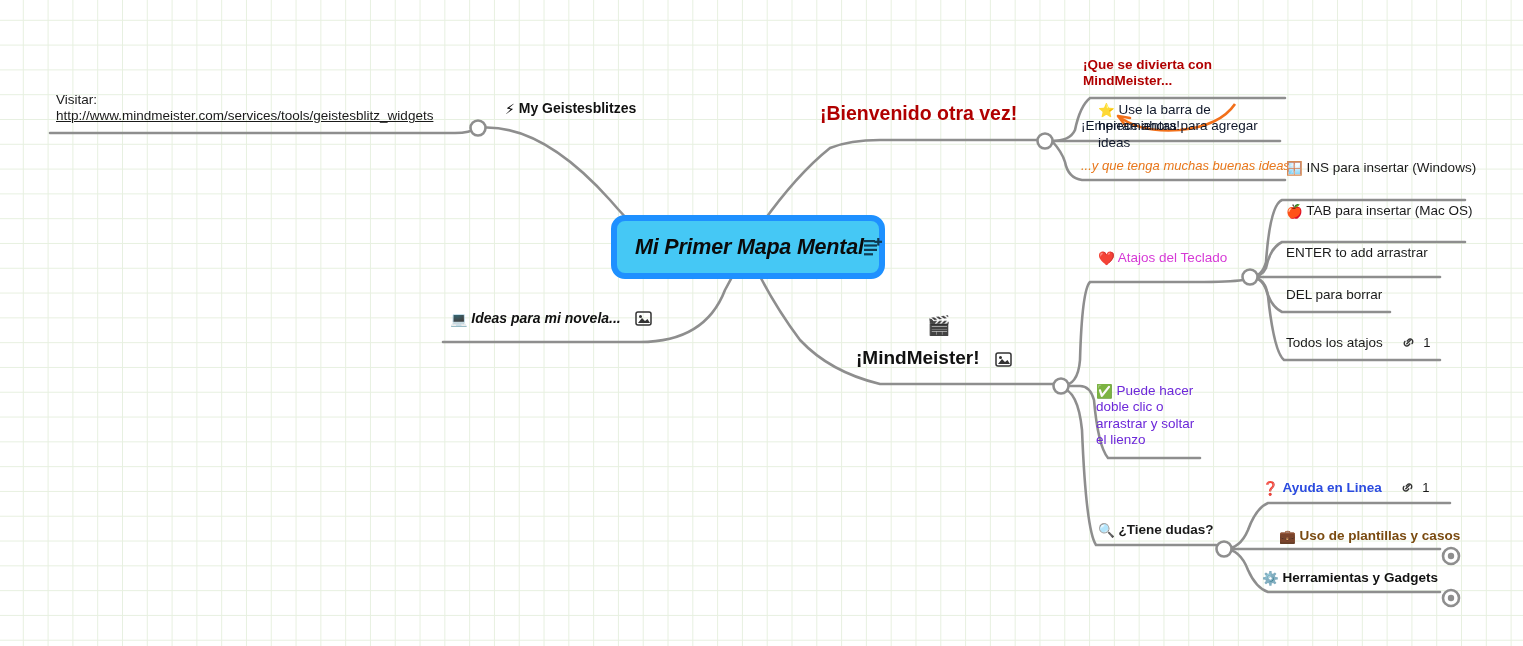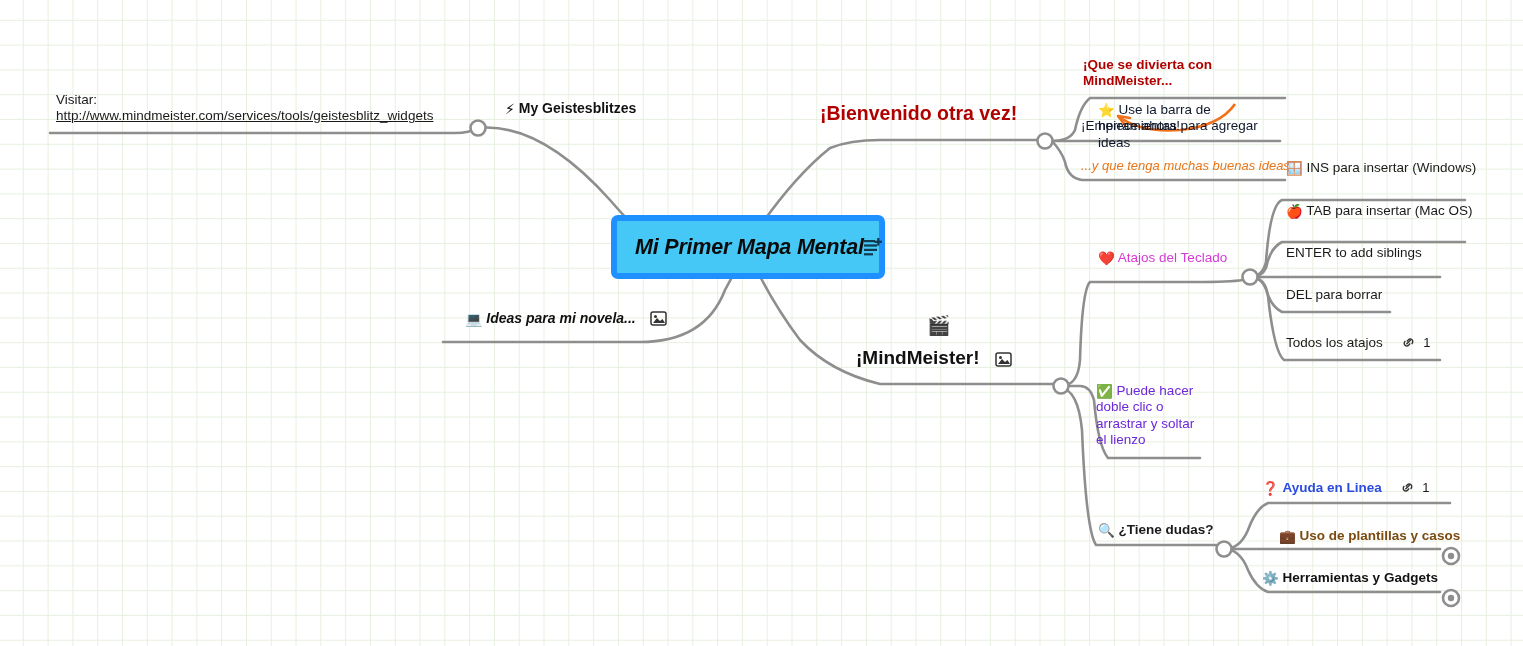--- a/index.html
+++ b/index.html
@@ -44,21 +44,21 @@
     vertical-align: -1px;
   }
 
   
   #root-node {
     left: 611px; top: 215px;
     width: 274px; height: 64px;
     box-sizing: border-box;
     background: #45c8f5;
     border: 6px solid #1e90ff;
-    border-radius: 7px;
+    border-radius: 14px;
     display: flex;
     align-items: center;
     justify-content: space-between;
     padding: 0 16px 0 18px;
   }
   #root-node .root-text {
     font-size: 21.5px;
     font-weight: bold;
     font-style: italic;
     color: #0b0b0b;
@@ -101,21 +101,21 @@
   #n-enter    { left: 1286px; top: 245px; font-size: 13.5px; }
   #n-del      { left: 1286px; top: 287px; font-size: 13.5px; }
   #n-todos    { left: 1286px; top: 335px; font-size: 13.5px; }
   #n-atajos   { left: 1098px; top: 250px; font-size: 13.5px; }
   #n-doble    { left: 1096px; top: 383px; font-size: 13.5px; white-space: normal; width: 105px; }
   #n-dudas    { left: 1098px; top: 522px; font-size: 13.5px; font-weight: bold; }
   #n-ayuda    { left: 1262px; top: 480px; font-size: 13.5px; }
   #n-plantillas { left: 1262px; top: 528px; font-size: 13.5px; margin-left: 17px; }
   #n-gadgets  { left: 1262px; top: 570px; font-size: 13.5px; }
 
-  #n-ideas     { left: 450px; top: 310px; font-size: 14px; margin-left: 15px; }
+  #n-ideas     { left: 450px; top: 310px; font-size: 14px; }
   #n-comenzamos{ left: 856px; top: 346px; font-size: 19px; }
   #n-clap      { left: 927px; top: 313px; font-size: 19px; }
 
   .link-badge {
     display: inline-block;
     margin-left: 14px;
     color: #1a1a1a;
     font-size: 13px;
   }
   .chain { display: inline-block; vertical-align: -2px; margin-right: 4px; }
@@ -252,21 +252,21 @@
   <span class="emoji">🪟</span>
   <span class="t-plain">INS para insertar (Windows)</span>
 </div>
 
 <div class="node" id="n-tab">
   <span class="emoji">🍎</span>
   <span class="t-plain">TAB para insertar (Mac OS)</span>
 </div>
 
 <div class="node" id="n-enter">
-  <span class="t-plain">ENTER to add siblings</span>
+  <span class="t-plain">ENTER to add arrastrar</span>
 </div>
 
 <div class="node" id="n-del">
   <span class="t-plain">DEL para borrar</span>
 </div>
 
 <div class="node" id="n-todos">
   <span class="t-plain">Todos los atajos</span>
   <span class="link-badge">
     <svg class="chain" width="15" height="13" viewBox="0 0 15 13">

